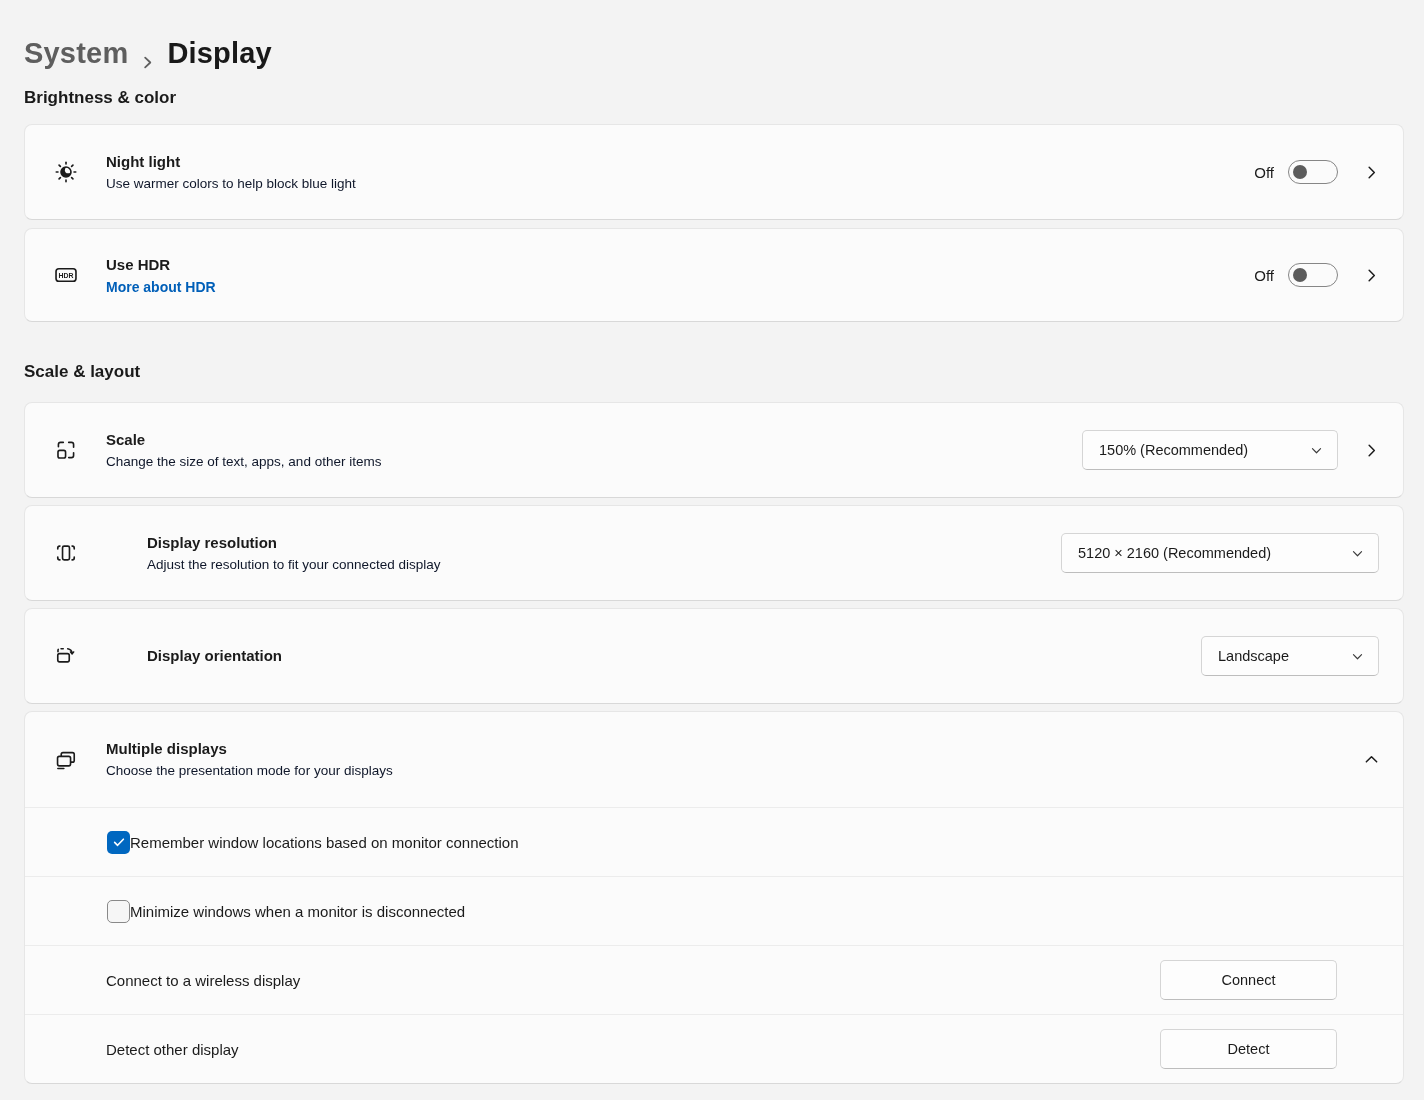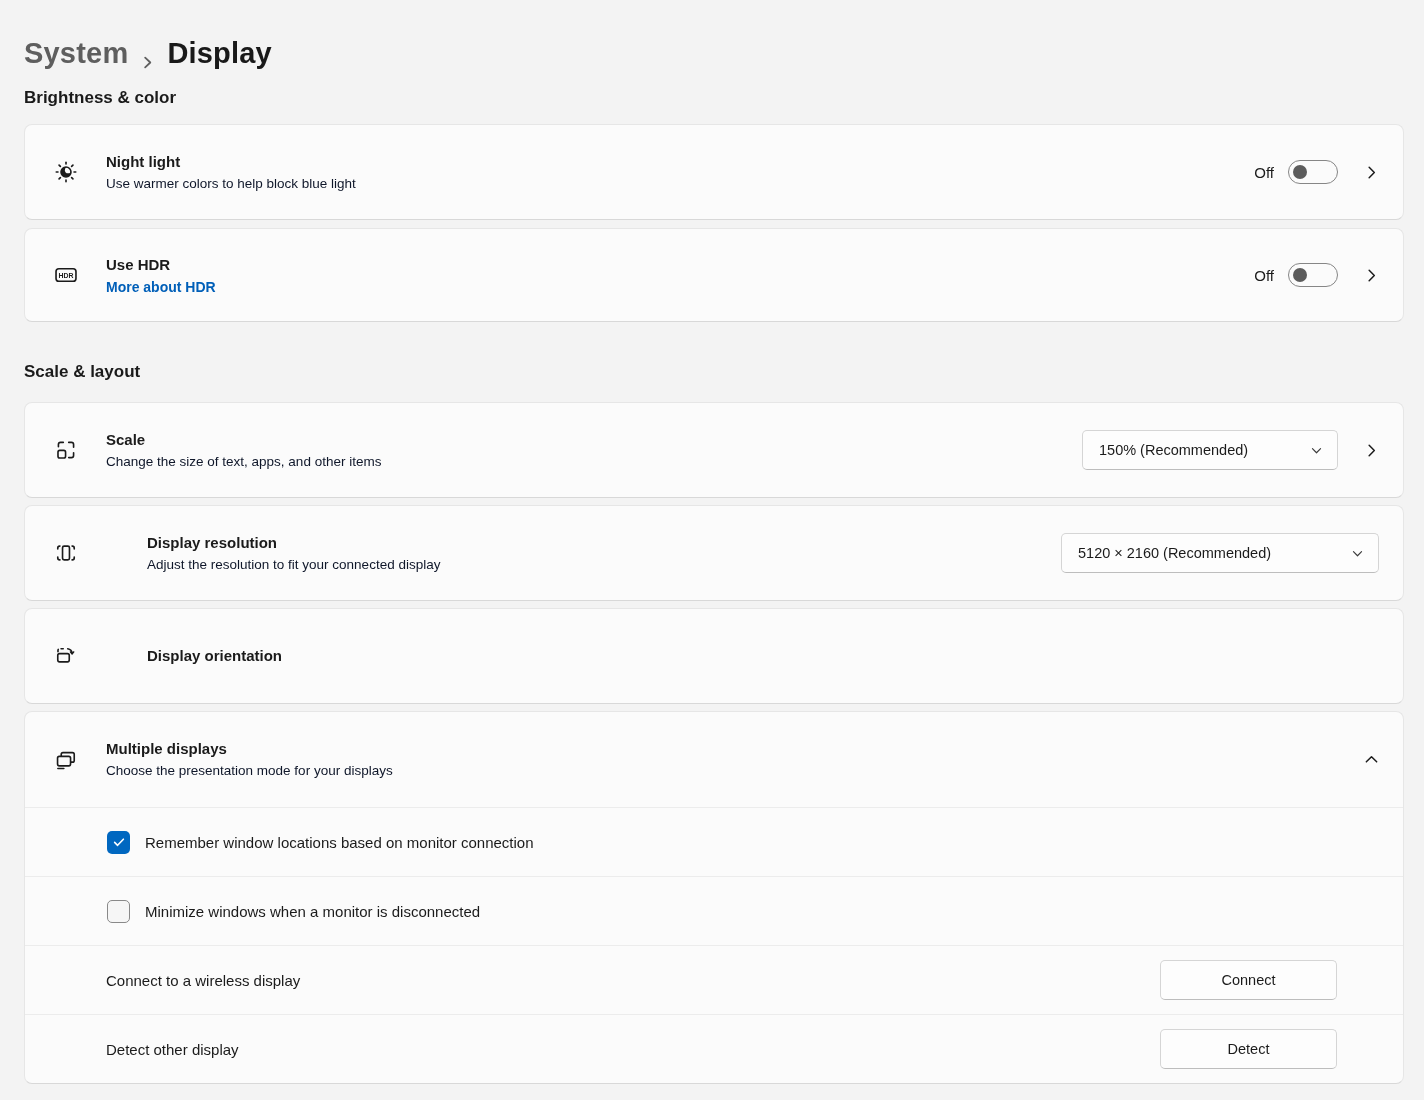--- a/index.html
+++ b/index.html
@@ -56,21 +56,21 @@
     display:flex; align-items:center; justify-content:space-between;
     padding:0 14px 0 16px; font-size:14.5px; cursor:pointer; flex:none;
   }
   .w256 { width:256px; } .w318 { width:318px; } .w178 { width:178px; }
 
   .sub-row { display:flex; align-items:center; height:69px; border-top:1px solid #ececec; padding-right:24px; }
   .sub-row.check { padding-left:82px; }
   .checkbox { width:23px; height:23px; border-radius:5px; flex:none; display:flex; align-items:center; justify-content:center; cursor:pointer; }
   .checkbox.checked { background:#0067C0; }
   .checkbox.unchecked { background:#f6f6f6; border:1px solid #898989; }
-  .check-label { font-size:15px; margin-left:15px; }
+  .check-label { font-size:15px; }
   .action-label { font-size:15px; padding-left:81px; }
   .action-btn {
     margin-left:auto; margin-right:42px;
     width:177px; height:40px;
     background:#fdfdfd; border:1px solid #d5d5d5; border-bottom-color:#bdbdbd;
     border-radius:5px;
     display:flex; align-items:center; justify-content:center;
     font-size:14.5px; cursor:pointer;
   }
   svg { display:block; }
@@ -210,20 +210,28 @@
       <svg width="26" height="26" viewBox="0 0 24 24" fill="none" stroke="#1b1b1b" stroke-width="1.5" stroke-linecap="round">
         <rect x="4.4" y="9.8" width="10.6" height="7.6" rx="1.6"></rect>
         <path d="M4.6 8 V6.9 Q4.6 5.3 6.2 5.3 H11.6" stroke-dasharray="2 2.6"></path>
         <path d="M13.6 5.3 Q17.4 6 17.6 9.6"></path>
         <path d="M16.2 8.3 L17.6 10 L19 8.3"></path>
       </svg>
     </span>
     <div class="row-text">
       <div class="row-title">Display orientation</div>
     </div>
+    <div class="row-right">
+      <div class="select w178">
+        <span>Landscape</span>
+        <svg width="13" height="13" viewBox="0 0 16 16">
+            <path d="M3 5.8 L8 10.8 L13 5.8" stroke="#3b3b3b" stroke-width="1.4" fill="none" stroke-linecap="round" stroke-linejoin="round"></path>
+          </svg>
+      </div>
+    </div>
   </div>
 
   <div class="card mt7">
     <div class="row h95">
       <span class="icon-cell">
         <svg width="26" height="26" viewBox="0 0 24 24">
           <rect x="7.6" y="5.2" width="12" height="8.8" rx="1.6" fill="none" stroke="#1b1b1b" stroke-width="1.5"></rect>
           <rect x="4.2" y="8.6" width="12" height="8.8" rx="1.6" fill="#fbfbfb" stroke="#1b1b1b" stroke-width="1.5"></rect>
           <line x1="4.5" y1="19.8" x2="10" y2="19.8" stroke="#1b1b1b" stroke-width="1.5" stroke-linecap="round"></line>
         </svg>

